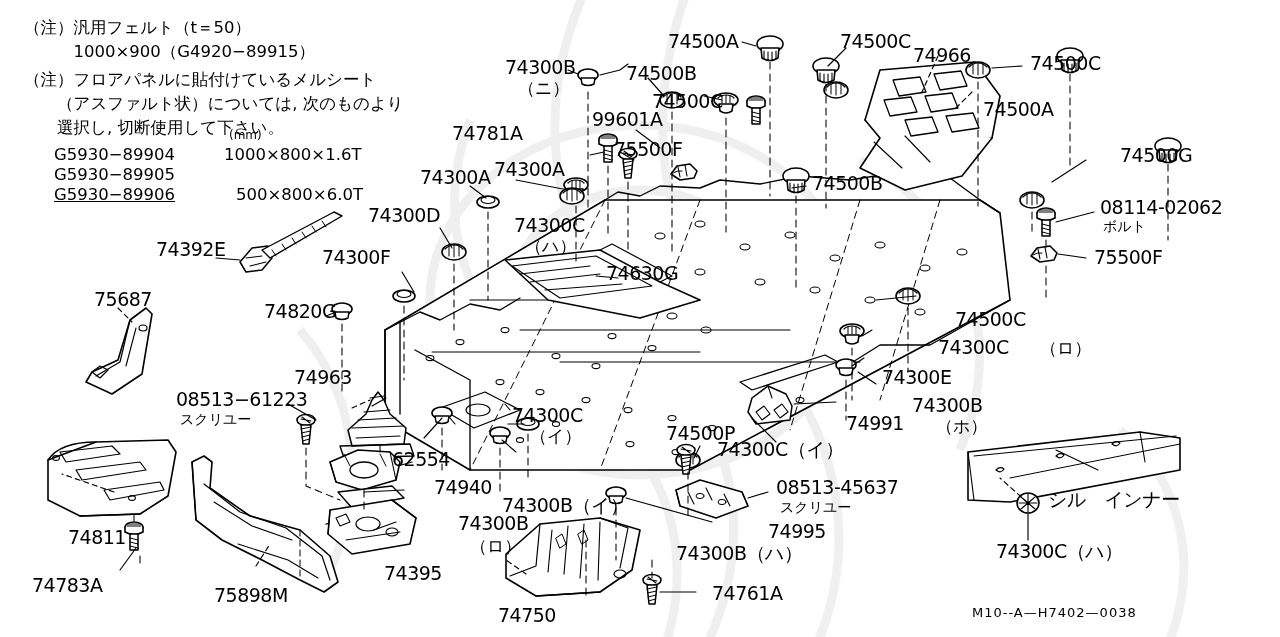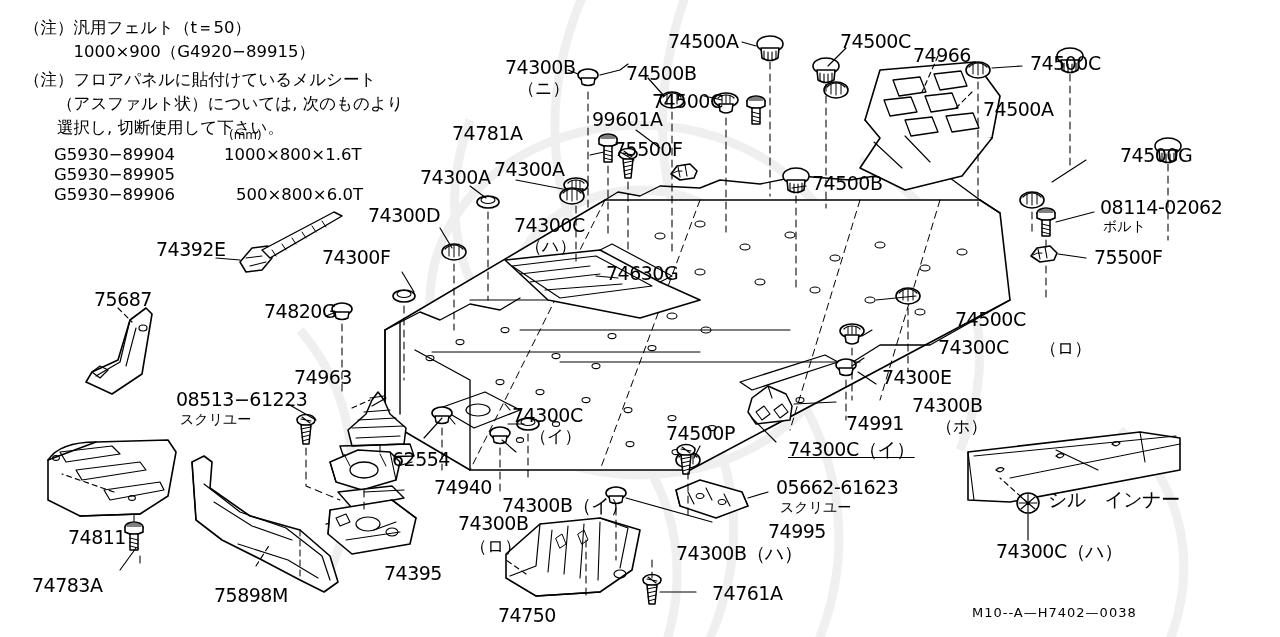--- a/index.html
+++ b/index.html
@@ -403,21 +403,21 @@
     <div class="note noterow">（注）汎用フェルト（t＝50）</div>
     <div class="note noterow">　　　1000×900（G4920−89915）</div>
     <div class="note noterow" style="margin-top:4px">（注）フロアパネルに貼付けているメルシート</div>
     <div class="note noterow">　　（アスファルト状）については, 次のものより</div>
     <div class="note noterow">　　選択し, 切断使用して下さい。</div>
     <div style="position:relative;height:62px;margin-top:1px;">
       <div class="lbl sub" style="left:205px;top:-12px;font-size:12px;">(mm)</div>
       <div class="lbl note" style="left:30px;top:2px;">G5930−89904</div>
       <div class="lbl note" style="left:200px;top:2px;">1000×800×1.6T</div>
       <div class="lbl note" style="left:30px;top:22px;">G5930−89905</div>
-      <div class="lbl note" style="left:30px;top:42px;">G5930−89906</div>
+      <div class="lbl note" style="left:30px;top:42px;text-decoration:underline;">G5930−89906</div>
       <div class="lbl note" style="left:212px;top:42px;">500×800×6.0T</div>
     </div>
   </div>
 
   <div class="lbl pn" style="left:505px;top:58px;">74300B</div>
   <div class="lbl sub" style="left:518px;top:80px;">（ニ）</div>
 
   <div class="lbl pn" style="left:668px;top:32px;">74500A</div>
   <div class="lbl pn" style="left:840px;top:32px;">74500C</div>
   <div class="lbl pn" style="left:913px;top:46px;">74966</div>
@@ -456,22 +456,22 @@
   <div class="lbl pn" style="left:176px;top:390px;">08513−61223</div>
   <div class="lbl jp" style="left:180px;top:412px;">スクリユー</div>
   <div class="lbl pn" style="left:392px;top:450px;">62554</div>
   <div class="lbl pn" style="left:434px;top:478px;">74940</div>
   <div class="lbl pn" style="left:458px;top:514px;">74300B</div>
   <div class="lbl sub" style="left:470px;top:538px;">（ロ）</div>
   <div class="lbl pn" style="left:512px;top:406px;">74300C</div>
   <div class="lbl sub" style="left:530px;top:428px;">（イ）</div>
   <div class="lbl pn" style="left:502px;top:496px;">74300B（イ）</div>
   <div class="lbl pn" style="left:666px;top:424px;">74500P</div>
-  <div class="lbl pn" style="left:788px;top:440px;text-decoration:underline;">74300C（イ）</div>
-  <div class="lbl pn" style="left:776px;top:478px;">05662-61623</div>
+  <div class="lbl pn" style="left:717px;top:440px;">74300C（イ）</div>
+  <div class="lbl pn" style="left:776px;top:478px;">08513-45637</div>
   <div class="lbl jp" style="left:780px;top:500px;">スクリユー</div>
   <div class="lbl pn" style="left:768px;top:522px;">74995</div>
   <div class="lbl pn" style="left:676px;top:544px;">74300B（ハ）</div>
   <div class="lbl pn" style="left:712px;top:584px;">74761A</div>
   <div class="lbl pn" style="left:498px;top:598px;margin-top:8px;">74750</div>
   <div class="lbl pn" style="left:384px;top:564px;">74395</div>
   <div class="lbl pn" style="left:214px;top:586px;">75898M</div>
   <div class="lbl pn" style="left:32px;top:576px;">74783A</div>
   <div class="lbl pn" style="left:68px;top:528px;">74811</div>
   <div class="lbl pn" style="left:1048px;top:490px;">シル　インナー</div>

